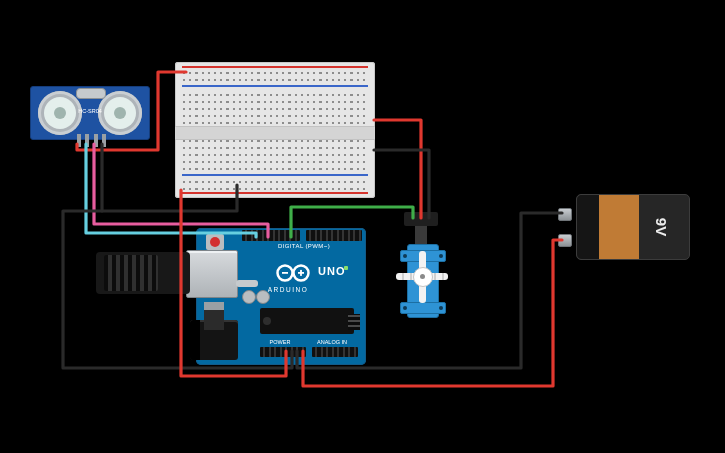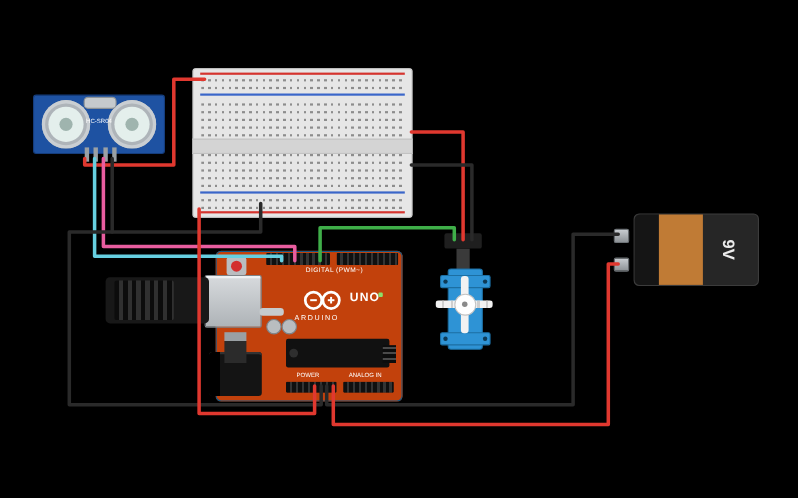--- a/index.html
+++ b/index.html
@@ -119,21 +119,21 @@
     <div class="bb-row" style="top:85px"></div>
     <div class="bb-row" style="top:92px"></div>
     <div class="bb-row" style="top:99px"></div>
     <div class="bb-row" style="top:106px"></div>
     <div class="bb-line blue" style="top:112px"></div>
     <div class="bb-row" style="top:119px"></div>
     <div class="bb-row" style="top:126px"></div>
     <div class="bb-line red" style="top:130px"></div>
   </div>
 
-  <div class="comp arduino" style="background: #c2410c;">
+  <div class="comp arduino" style="background: #0369a1;">
     <div class="usb"></div>
     <div class="jack">
       <div class="jack-face"></div>
     </div>
     <div class="reset">
       <div class="reset-cap"></div>
     </div>
     <div class="hdr hdr-d1"></div>
     <div class="hdr hdr-d2"></div>
     <div class="ard-digital">DIGITAL (PWM~)</div>

